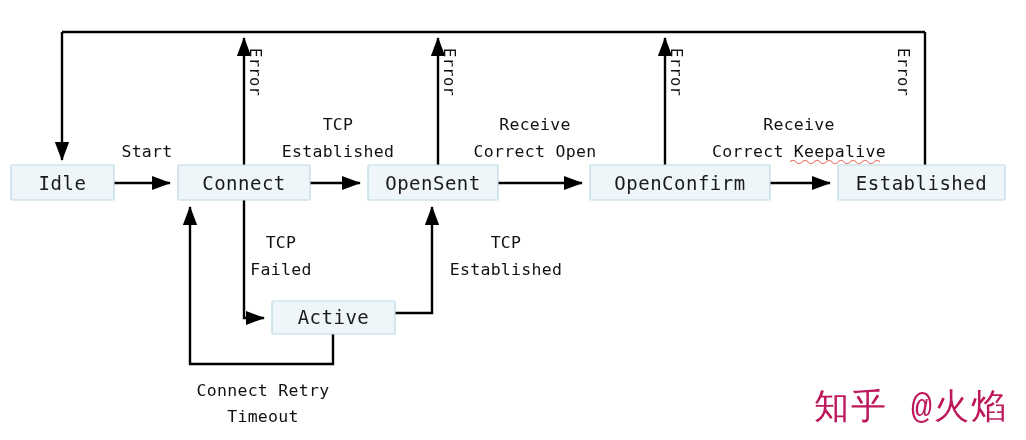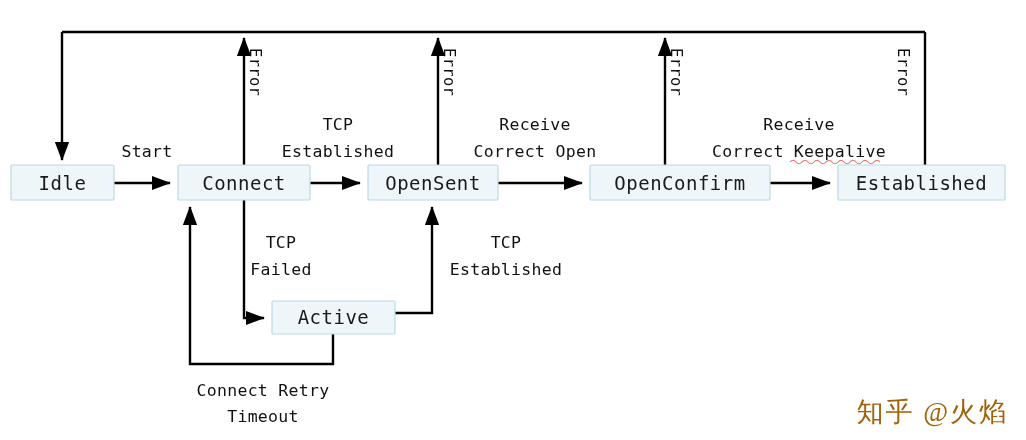--- a/index.html
+++ b/index.html
@@ -20,22 +20,22 @@
   .edge-label{
     font-family:"DejaVu Sans Mono","Liberation Mono",monospace;
     font-size:16.5px;fill:#111111;text-anchor:middle;letter-spacing:0.3px;
   }
   .edge-label-rot{
     font-family:"DejaVu Sans Mono","Liberation Mono",monospace;
     font-size:15.5px;fill:#111111;text-anchor:middle;letter-spacing:0.3px;
   }
   .watermark{
     position:absolute;right:18px;bottom:10px;
-    font-family:Liberation Serif, serif;
-    font-size:27px;color:#a16207;letter-spacing:2px;
+    font-family:Liberation Mono, monospace;
+    font-size:35px;color:#be185d;letter-spacing:2px;
     user-select:none;white-space:nowrap;
   }
   .squiggle{fill:none;stroke:#e8736a;stroke-width:1.1;}
 </style>
 </head>
 <body>
 
 <div id="diagram-root">
 <svg width="1026" height="440" viewBox="0 0 1026 440" xmlns="http://www.w3.org/2000/svg">
 

